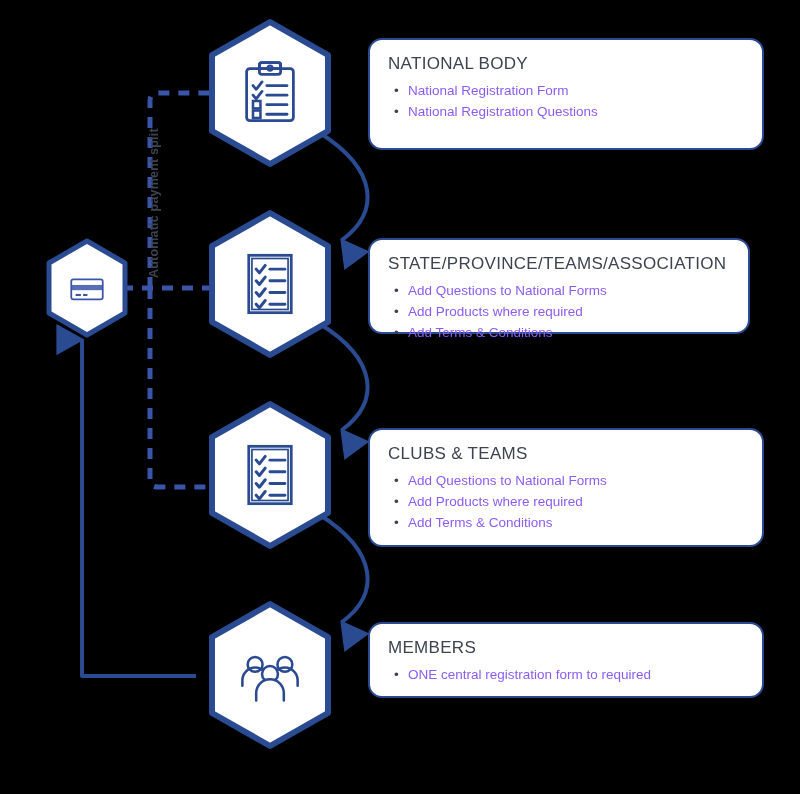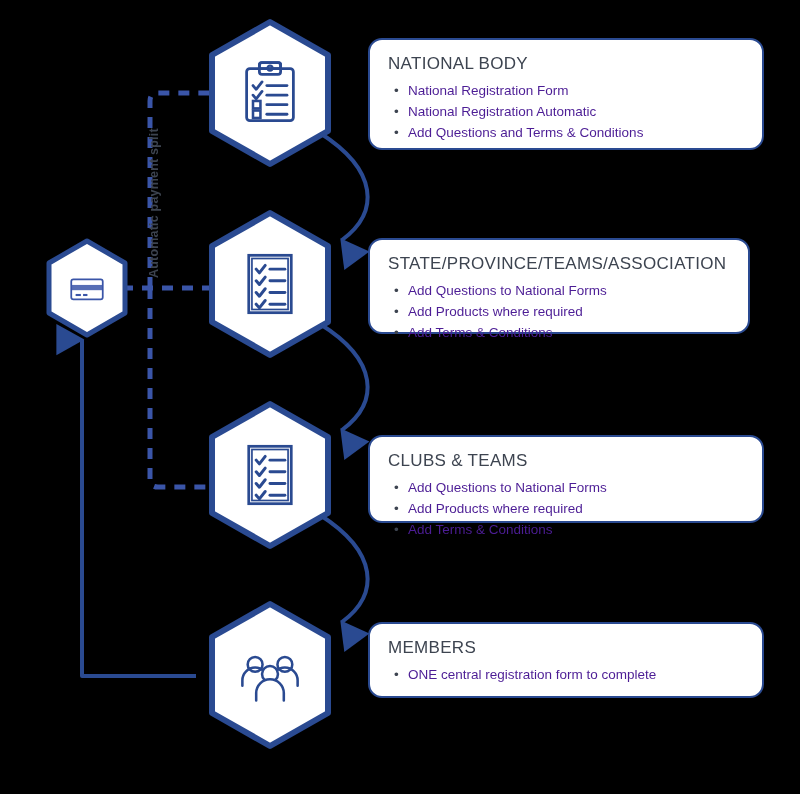--- a/index.html
+++ b/index.html
@@ -60,21 +60,21 @@
     font-weight:400;
     margin:0 0 6px 0;
     white-space:nowrap;
   }
   .card ul{
     list-style:none;
     margin:0;
     padding:0 0 0 6px;
   }
   .card li{
-    color:#4c1d95;
+    color:#8b5cf6;
     font-size:13.5px;
     line-height:21px;
     position:relative;
     padding-left:14px;
     white-space:nowrap;
   }
   .card li::before{
     content:"\2022";
     position:absolute;
     left:0; top:0;
@@ -153,22 +153,21 @@
       <line x1="29" y1="34" x2="48" y2="34" stroke="#2a4a91" stroke-width="2.6" stroke-linecap="round"></line>
       <line x1="29" y1="43" x2="48" y2="43" stroke="#2a4a91" stroke-width="2.6" stroke-linecap="round"></line>
       <line x1="29" y1="52" x2="48" y2="52" stroke="#2a4a91" stroke-width="2.6" stroke-linecap="round"></line>
     </svg>
   </div>
 
   <div class="card" style="left:368px; top:38px; width:396px; height:112px;">
     <div class="card-title">NATIONAL BODY</div>
     <ul>
       <li>National Registration Form</li>
-      <li>National Registration Automatic</li>
-      <li>Add Questions and Terms &amp; Conditions</li>
+      <li>National Registration Questions</li>
     </ul>
   </div>
 
   <div class="hex" style="left:205px; top:209px;">
     <svg class="hexshape" viewBox="0 0 130 150">
       <path d="M65,4 L123,37 L123,113 L65,146 L7,113 L7,37 Z" fill="#ffffff" stroke="#2a4a91" stroke-width="6" stroke-linejoin="round"></path>
     </svg>
     <svg class="glyph" viewBox="0 0 64 64">
       <rect x="12" y="5" width="40" height="54" fill="none" stroke="#2a4a91" stroke-width="2.6"></rect>
       <rect x="15" y="8" width="34" height="48" fill="none" stroke="#2a4a91" stroke-width="1.6"></rect>
@@ -203,21 +202,21 @@
       <polyline points="19,29 22,32.5 27.5,25.5" fill="none" stroke="#2a4a91" stroke-width="2.8" stroke-linecap="round" stroke-linejoin="round"></polyline>
       <polyline points="19,40 22,43.5 27.5,36.5" fill="none" stroke="#2a4a91" stroke-width="2.8" stroke-linecap="round" stroke-linejoin="round"></polyline>
       <polyline points="19,51 22,54.5 27.5,47.5" fill="none" stroke="#2a4a91" stroke-width="2.8" stroke-linecap="round" stroke-linejoin="round"></polyline>
       <line x1="32" y1="18" x2="46" y2="18" stroke="#2a4a91" stroke-width="2.8" stroke-linecap="round"></line>
       <line x1="32" y1="29" x2="46" y2="29" stroke="#2a4a91" stroke-width="2.8" stroke-linecap="round"></line>
       <line x1="32" y1="40" x2="46" y2="40" stroke="#2a4a91" stroke-width="2.8" stroke-linecap="round"></line>
       <line x1="32" y1="51" x2="46" y2="51" stroke="#2a4a91" stroke-width="2.8" stroke-linecap="round"></line>
     </svg>
   </div>
 
-  <div class="card" style="left:368px; top:428px; width:396px; height:88px;margin-top:7px;">
+  <div class="card" style="left:368px; top:428px; width:396px; height:119px;">
     <div class="card-title">CLUBS &amp; TEAMS</div>
     <ul>
       <li>Add Questions to National Forms</li>
       <li>Add Products where required</li>
       <li>Add Terms &amp; Conditions</li>
     </ul>
   </div>
 
   <div class="hex" style="left:205px; top:600px;">
     <svg class="hexshape" viewBox="0 0 130 150">
@@ -229,17 +228,17 @@
       <circle cx="46" cy="22" r="7" fill="none" stroke="#2a4a91" stroke-width="2.4"></circle>
       <path d="M34,42 L34,37 A12,12 0 0 1 58,37 L58,42" fill="none" stroke="#2a4a91" stroke-width="2.4" stroke-linecap="round"></path>
       <circle cx="32" cy="31" r="7.5" fill="#ffffff" stroke="#2a4a91" stroke-width="2.4"></circle>
       <path d="M19,56 L19,49 A13,13 0 0 1 45,49 L45,56" fill="#ffffff" stroke="#2a4a91" stroke-width="2.4" stroke-linecap="round"></path>
     </svg>
   </div>
 
   <div class="card" style="left:368px; top:622px; width:396px; height:76px;">
     <div class="card-title">MEMBERS</div>
     <ul>
-      <li>ONE central registration form to complete</li>
+      <li>ONE central registration form to required</li>
     </ul>
   </div>
 
 </div>
 
 </body></html>

